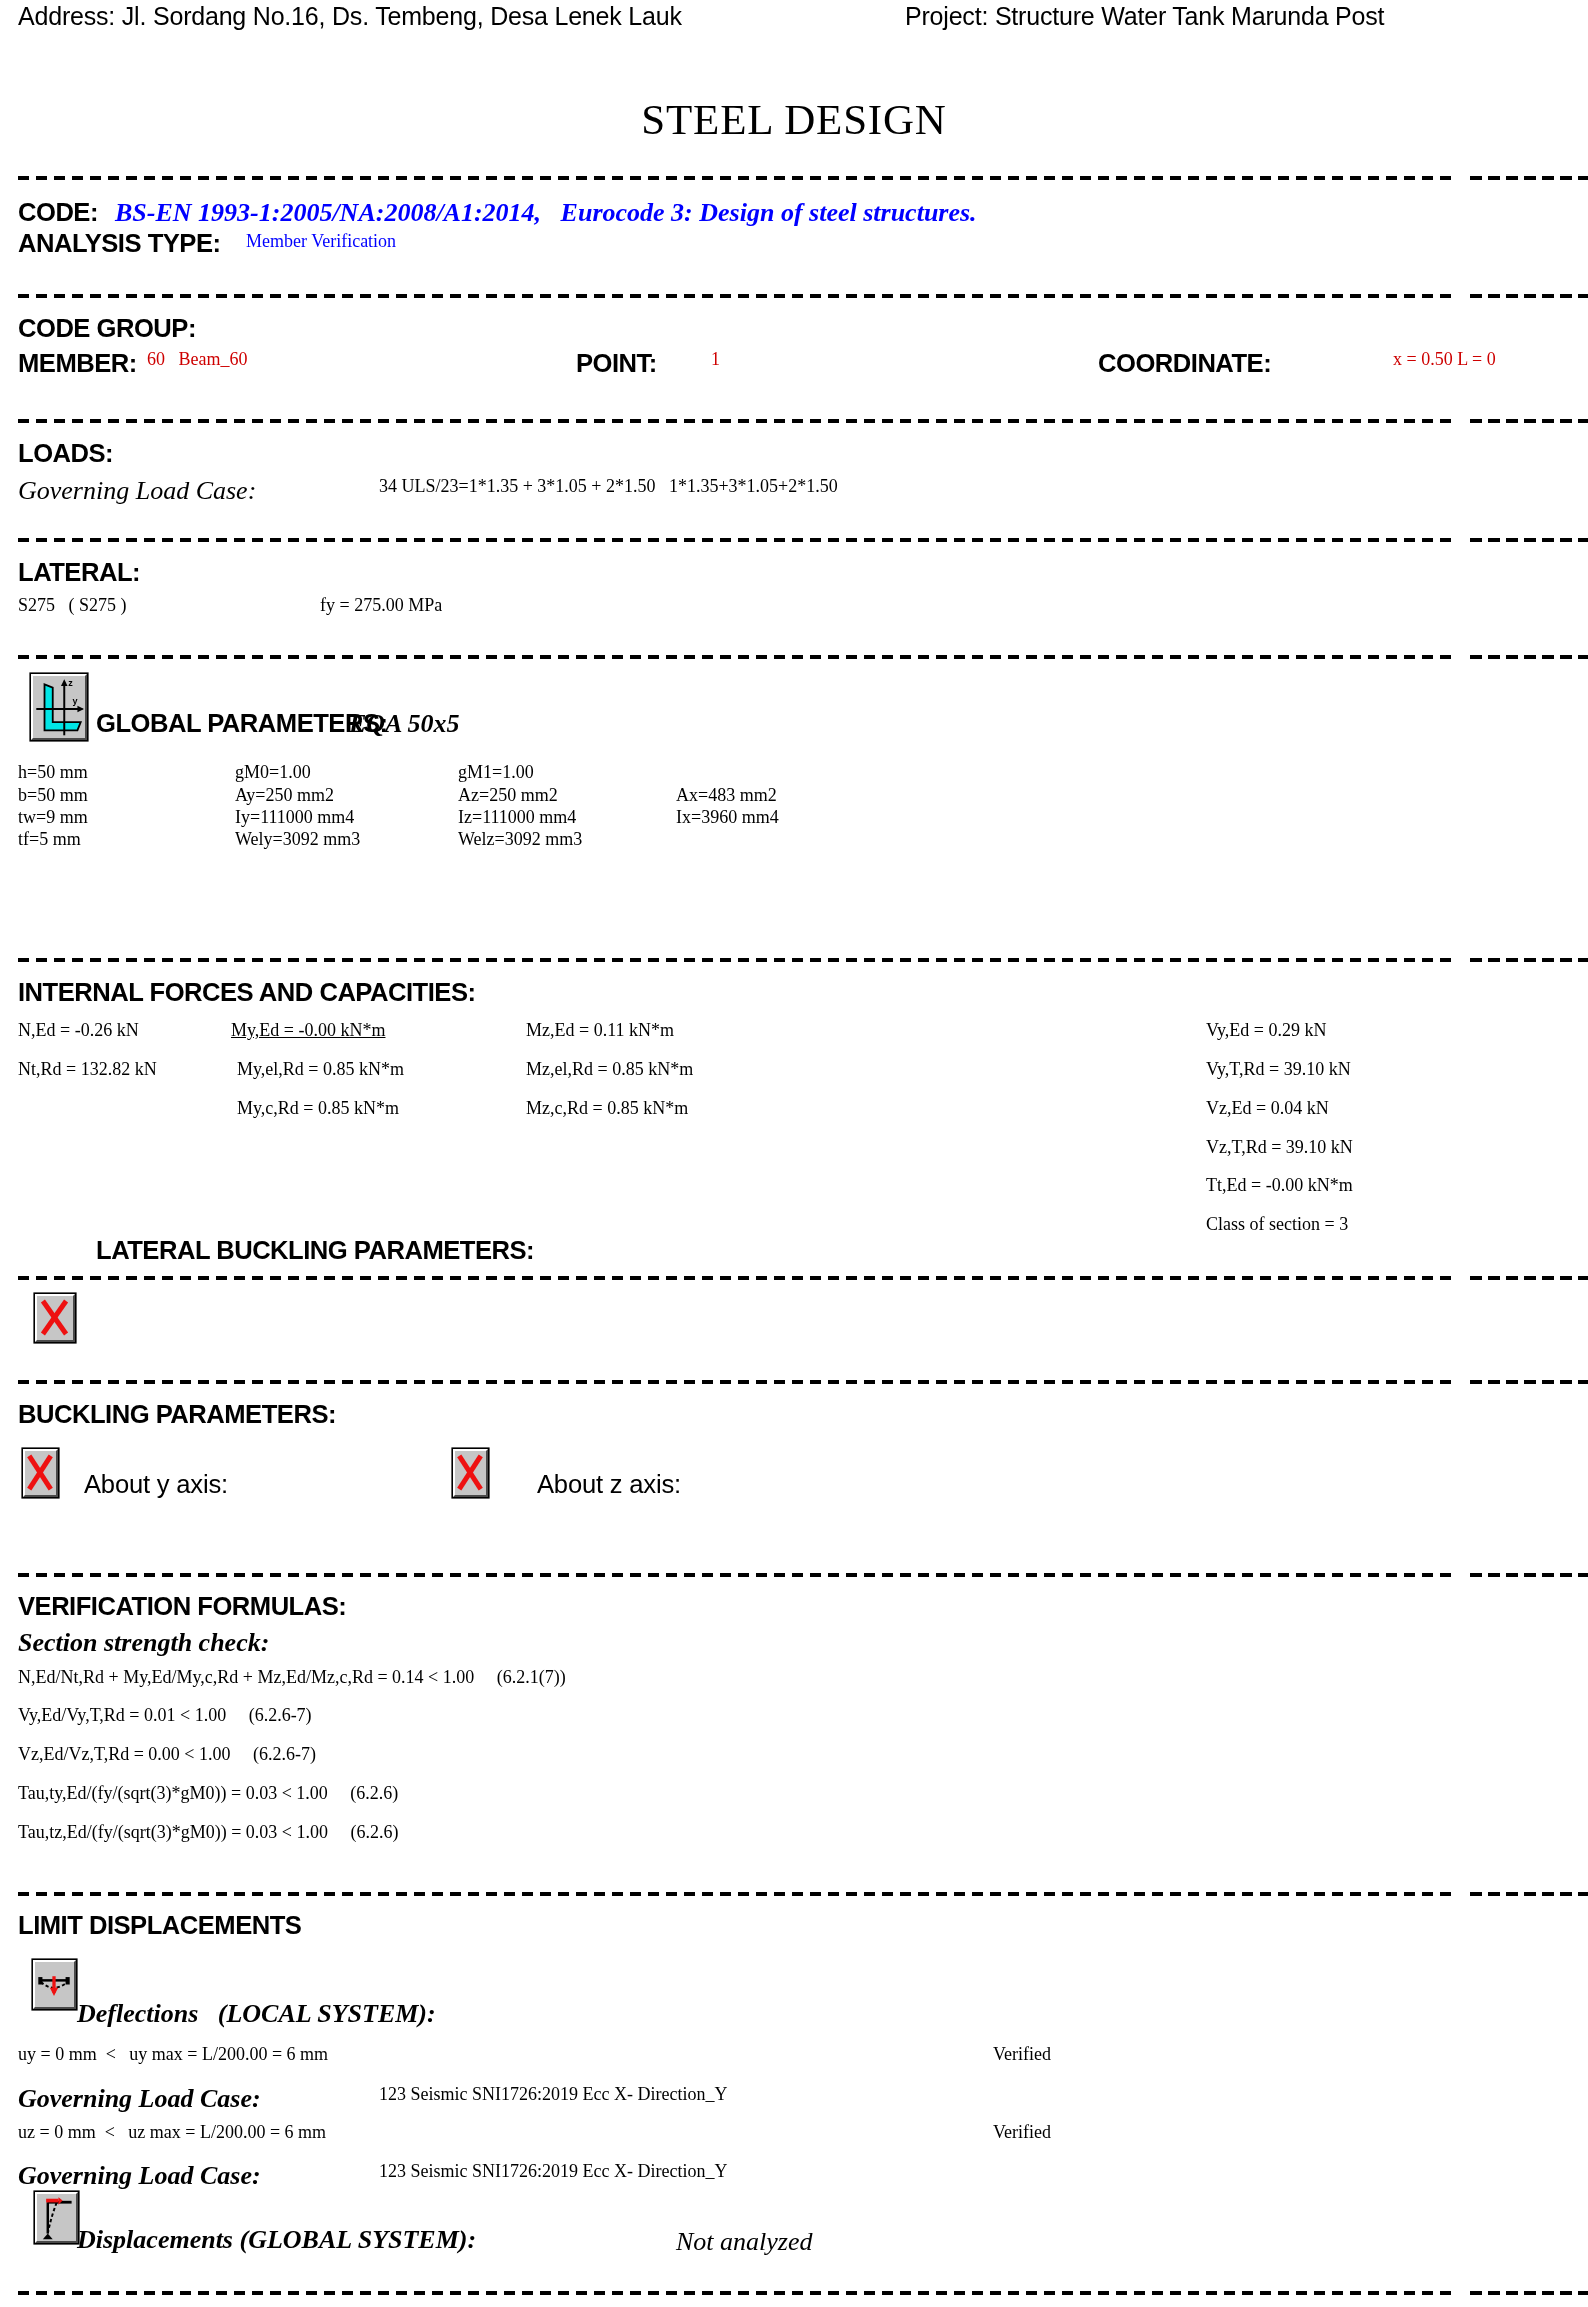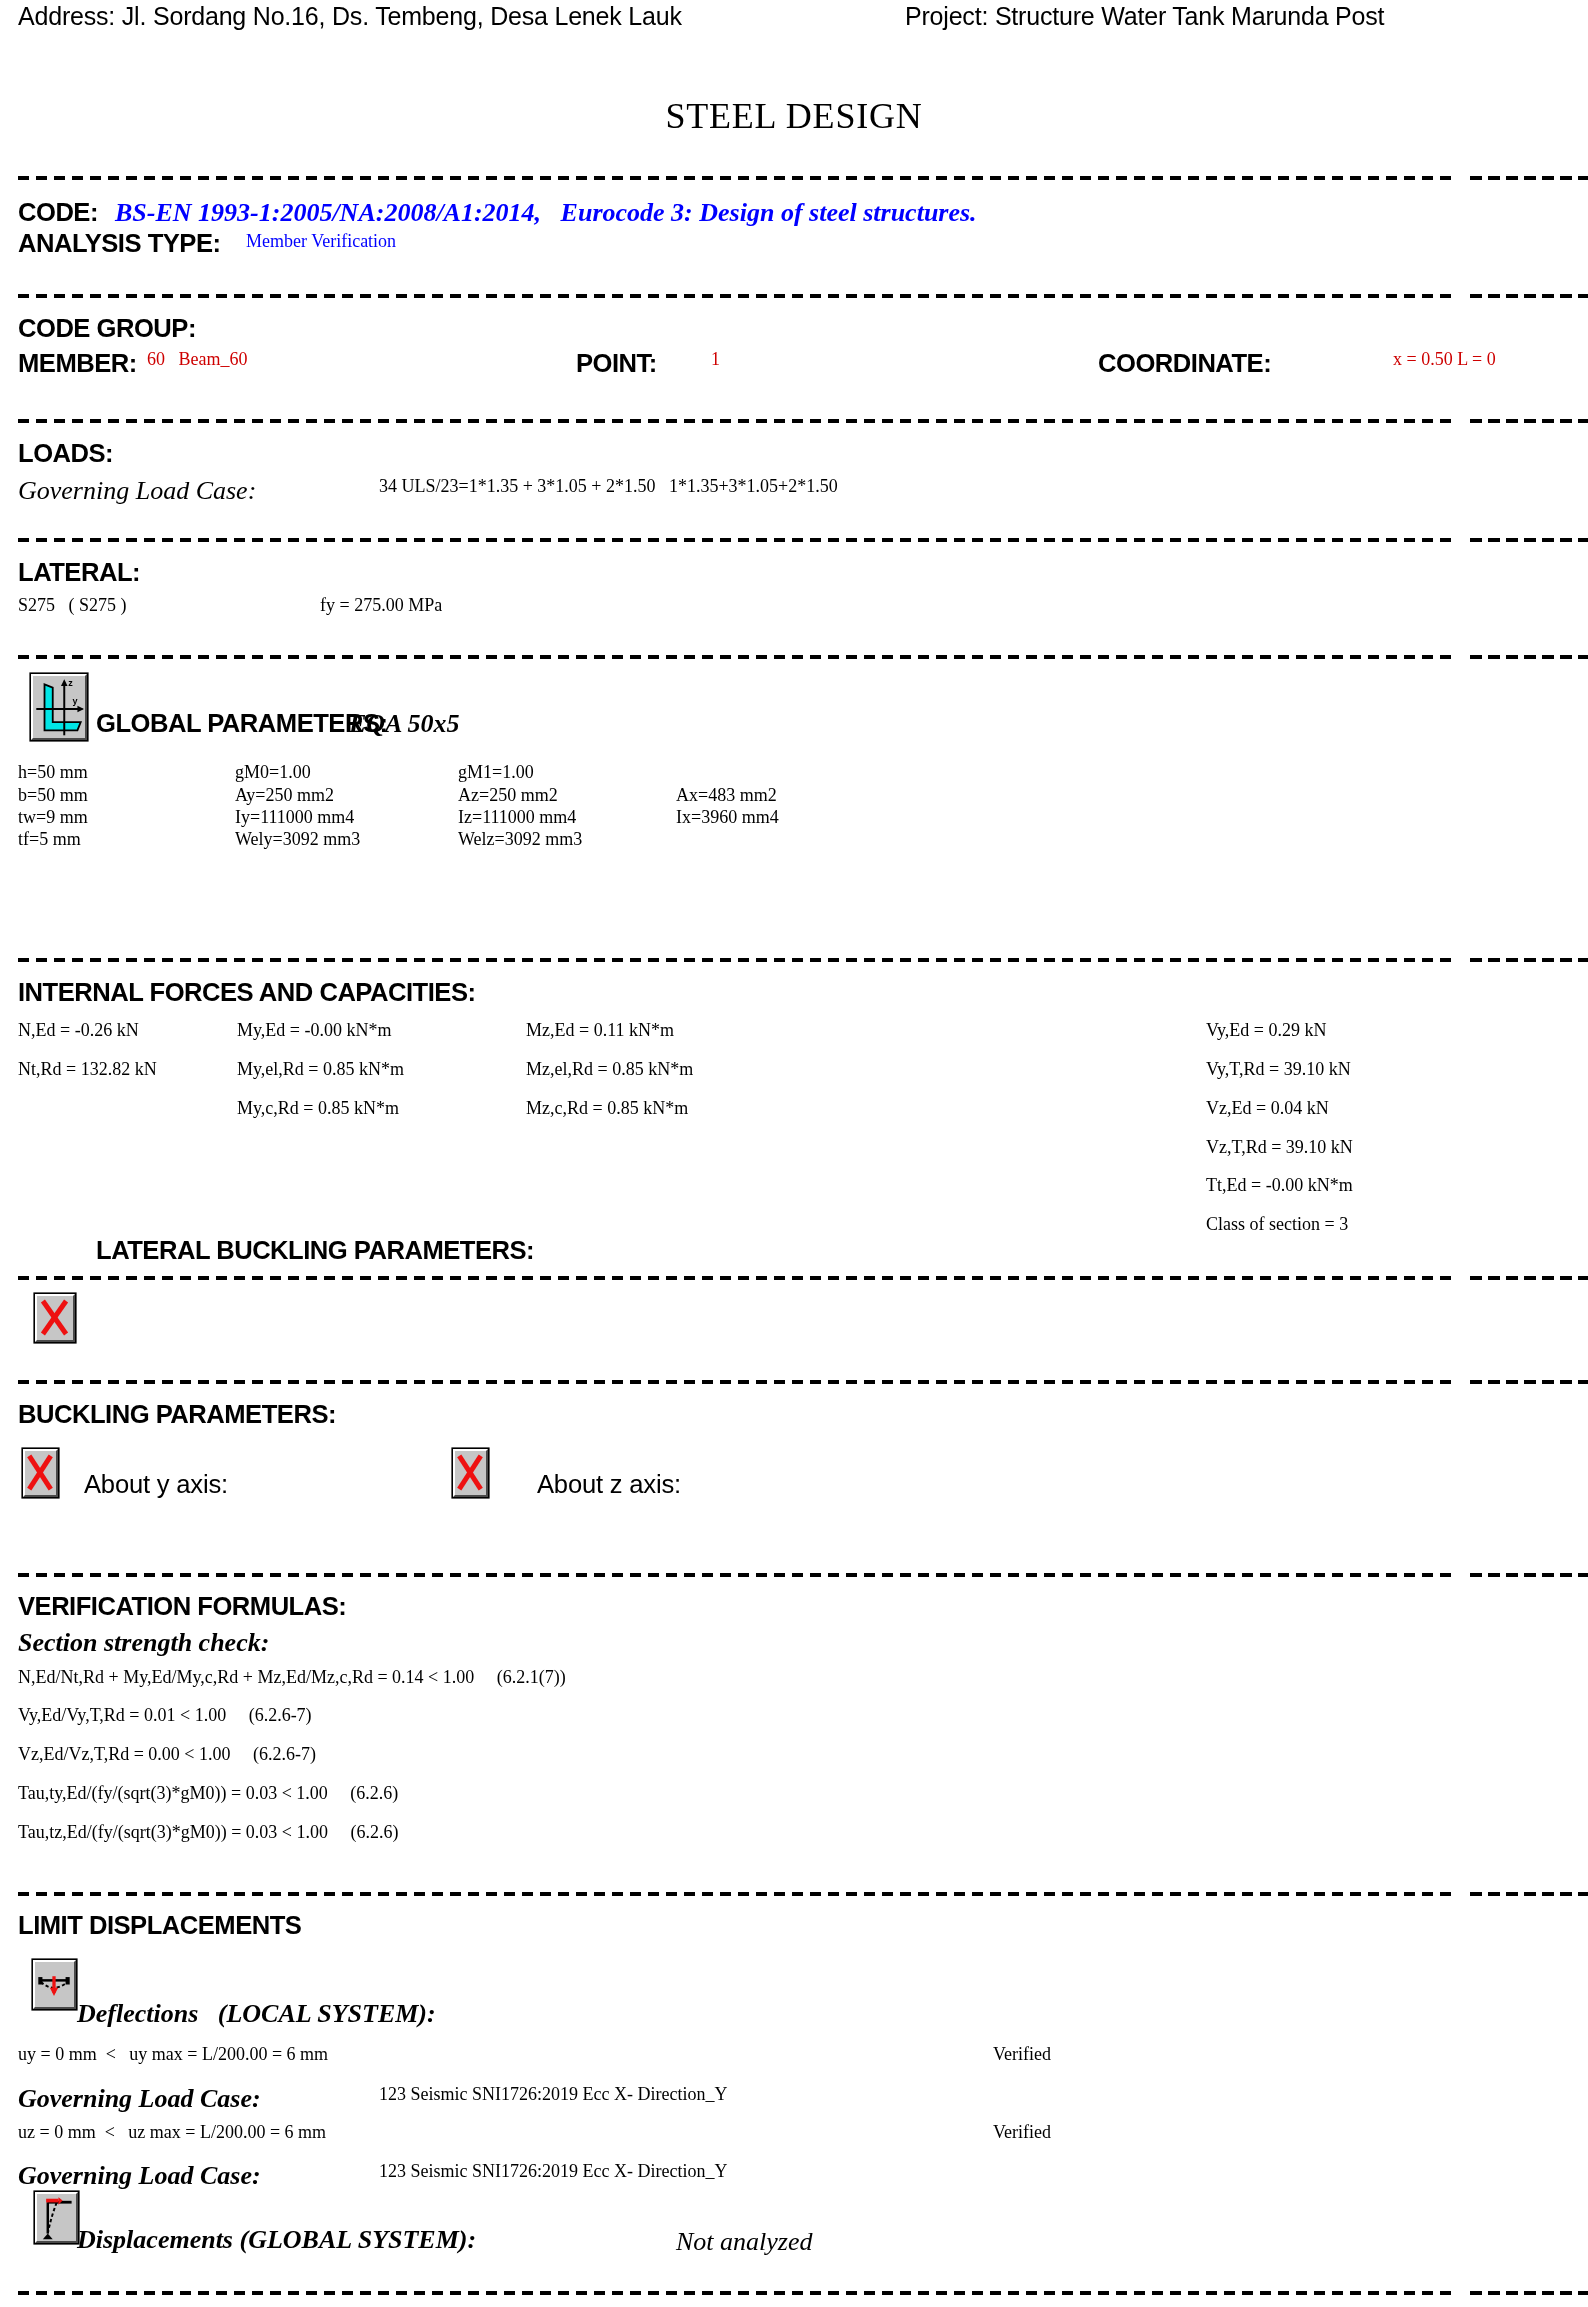--- a/index.html
+++ b/index.html
@@ -12,21 +12,21 @@
   }
   .abs{position:absolute;white-space:pre;}
 
   
   .hdr{
     font-family:"Liberation Sans", sans-serif;
     font-size:25px;font-weight:400;letter-spacing:-0.2px;
   }
   .title{
     font-family:"Liberation Serif", serif;
-    font-size:36px;font-weight:400;letter-spacing:0.8px;
+    font-size:43px;font-weight:400;letter-spacing:0.8px;
   }
   .lbl{                       
     font-family:"Liberation Sans", sans-serif;
     font-size:25.6px;font-weight:bold;letter-spacing:-0.5px;
   }
   .ser{                       
     font-family:"Liberation Serif", serif;
     font-size:18px;font-weight:400;
   }
   .ser-i{
@@ -162,21 +162,21 @@
 <div class="rule" style="left:18px;top:958px;width:1570px;">
   <i class="seg-a" style="width:1434px;"></i>
     <i style="width:118px;"></i>
 </div>
 
 <div class="abs lbl" style="left:18px;top:978px;">INTERNAL FORCES AND CAPACITIES:</div>
 
 <div class="abs ser" style="left:18px;top:1020px;">N,Ed = -0.26 kN</div>
 <div class="abs ser" style="left:18px;top:1059px;">Nt,Rd = 132.82 kN</div>
 
-<div class="abs ser" style="left:237px;top:1020px;">My,Ed = -0.00 kN*m</div>
+<div class="abs ser" style="left:231px;top:1020px;text-decoration:underline;">My,Ed = -0.00 kN*m</div>
 <div class="abs ser" style="left:237px;top:1059px;">My,el,Rd = 0.85 kN*m</div>
 <div class="abs ser" style="left:237px;top:1098px;">My,c,Rd = 0.85 kN*m</div>
 
 <div class="abs ser" style="left:526px;top:1020px;">Mz,Ed = 0.11 kN*m</div>
 <div class="abs ser" style="left:526px;top:1059px;">Mz,el,Rd = 0.85 kN*m</div>
 <div class="abs ser" style="left:526px;top:1098px;">Mz,c,Rd = 0.85 kN*m</div>
 
 <div class="abs ser" style="left:1206px;top:1020px;">Vy,Ed = 0.29 kN</div>
 <div class="abs ser" style="left:1206px;top:1059px;">Vy,T,Rd = 39.10 kN</div>
 <div class="abs ser" style="left:1206px;top:1098px;">Vz,Ed = 0.04 kN</div>

